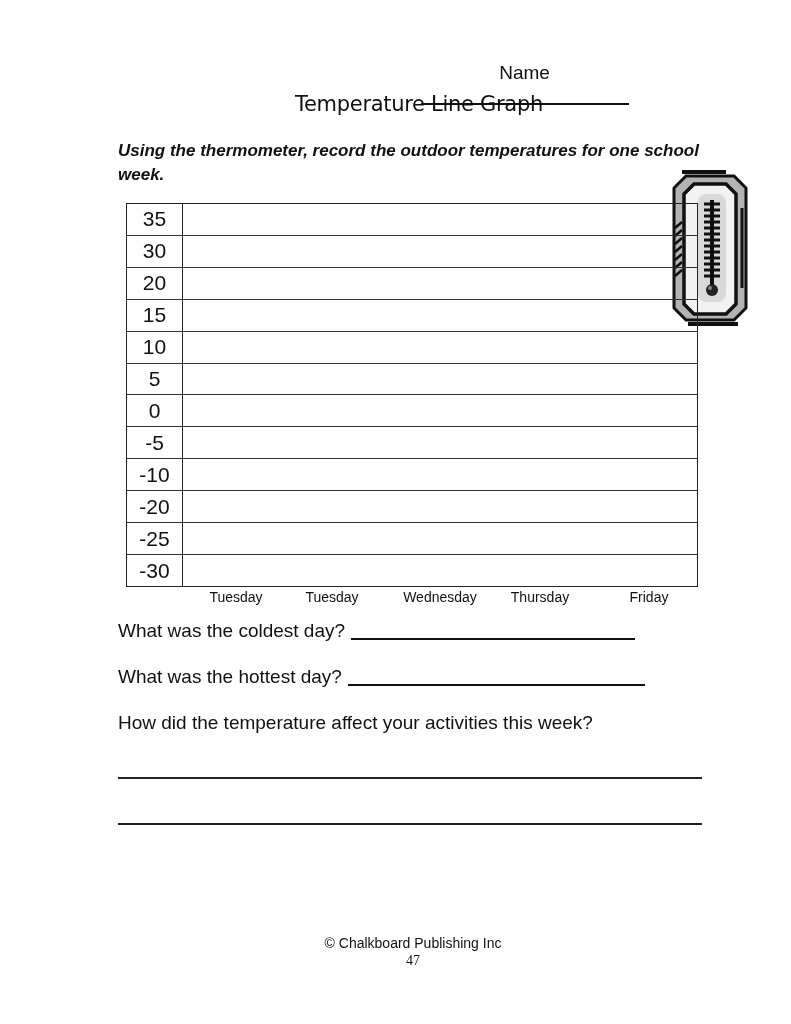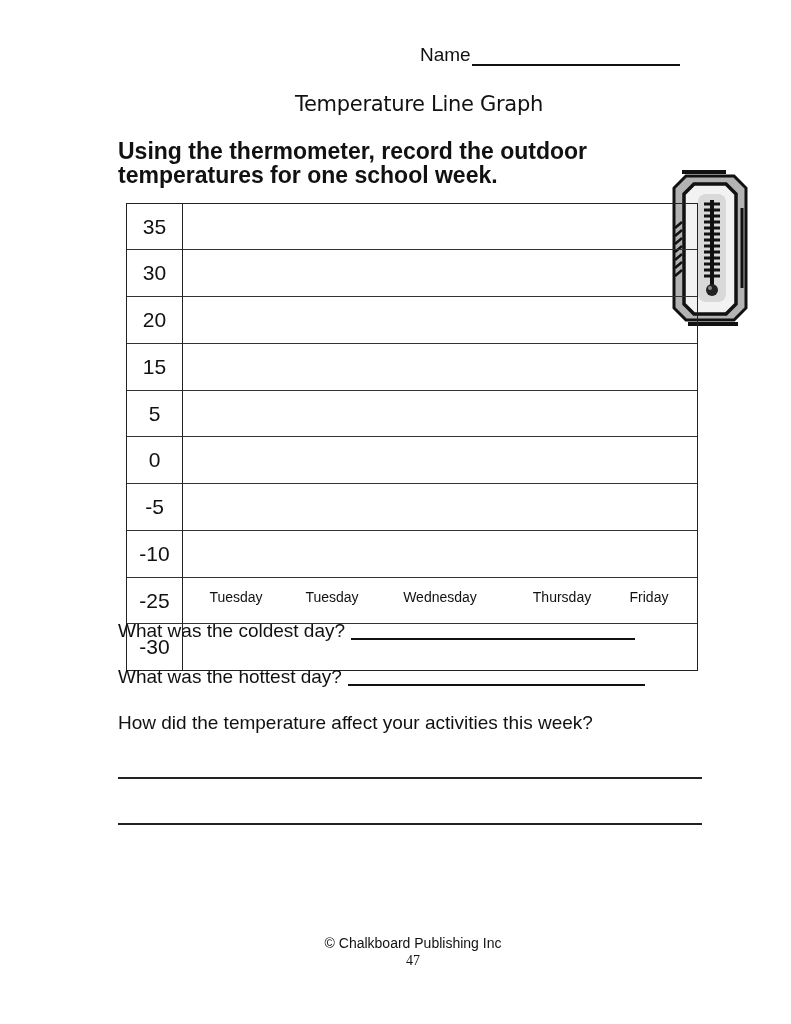--- a/index.html
+++ b/index.html
@@ -1,23 +1,23 @@
 <!DOCTYPE html>
 <html><head>
   <meta charset="utf-8">
   <style>
     html, body { margin: 0; padding: 0; background: #ffffff; }
     body { width: 791px; height: 1024px; position: relative; overflow: hidden;
            font-family: "Liberation Sans", sans-serif; color: #111; }
     .abs { position: absolute; }
-    .name-row { left: 420px; top: 44px; font-size: 19px; display: flex; align-items: center; }
+    .name-row { left: 420px; top: 62px; font-size: 19px; display: flex; align-items: center; flex-direction: column; }
     .name-line { display: inline-block; width: 208px; border-bottom: 2px solid #111; height: 19px; margin-left: 1px; }
     .title { left: 0; width: 838px; top: 92px; text-align: center; font-family: "DejaVu Sans", sans-serif; font-size: 21px; letter-spacing: -0.3px; }
-    .instructions { left: 118px; top: 139px; width: 600px; font-size: 23px; font-weight: bold; line-height: 24px; }
-    .graph { left: 126px; top: 203px; width: 572px; height: 468px; border: 1.5px solid #222; box-sizing: border-box; }
+    .instructions { left: 118px; top: 139px; width: 600px; font-size: 17px; font-weight: bold; line-height: 24px; font-style: italic; }
+    .graph { left: 126px; top: 203px; width: 572px; height: 384px; border: 1.5px solid #222; box-sizing: border-box; }
     .graph table { border-collapse: collapse; width: 100%; height: 100%; }
     .graph td { border-top: 1.5px solid #333; padding: 0; height: 27.4px; }
     .graph tr:first-child td { border-top: none; }
     .graph td.lbl { width: 55px; border-right: 1.5px solid #222; text-align: center; font-size: 21px; line-height: 26px; }
     .days { left: 181px; top: 589px; width: 517px; font-size: 14px; }
     .day { position: absolute; top: 0; transform: translateX(-50%); white-space: nowrap; }
     .q { left: 118px; font-size: 19px; display: flex; align-items: flex-start; white-space: nowrap; }
     .q .blank { display: inline-block; border-bottom: 2px solid #111; height: 18px; margin-left: 6px; }
     .ans-line { left: 118px; width: 584px; border-top: 2.5px solid #222; }
     .footer { left: 0; width: 826px; text-align: center; font-size: 14px; }
@@ -95,52 +95,60 @@
         </tr>
     <tr>
           <td class="lbl">20</td>
           <td></td>
         </tr>
     <tr>
           <td class="lbl">15</td>
           <td></td>
         </tr>
     <tr>
+          <td class="lbl">10</td>
+          <td></td>
+        </tr>
+    <tr>
           <td class="lbl">5</td>
           <td></td>
         </tr>
     <tr>
           <td class="lbl">0</td>
           <td></td>
         </tr>
     <tr>
           <td class="lbl">-5</td>
           <td></td>
         </tr>
     <tr>
           <td class="lbl">-10</td>
+          <td></td>
+        </tr>
+    <tr>
+          <td class="lbl">-20</td>
           <td></td>
         </tr>
     <tr>
           <td class="lbl">-25</td>
           <td></td>
         </tr>
     <tr>
           <td class="lbl">-30</td>
           <td></td>
         </tr>
   </tbody>
     </table>
 </div>
 
 <div class="abs days">
   <span class="day" style="left:55px;">Tuesday</span>
   <span class="day" style="left:151px;">Tuesday</span>
   <span class="day" style="left:259px;">Wednesday</span>
-  <span class="day" style="left:381px;">Thursday</span>
+  <span class="day" style="left:359px;">Thursday</span>
   <span class="day" style="left:468px;">Friday</span>
 </div>
 
 <div class="abs q" style="top:620px;">
   <span>What was the coldest day?</span>
   <span class="blank" style="width:284px;"></span>
 </div>
 
 <div class="abs q" style="top:666px;">
   <span>What was the hottest day?</span>

